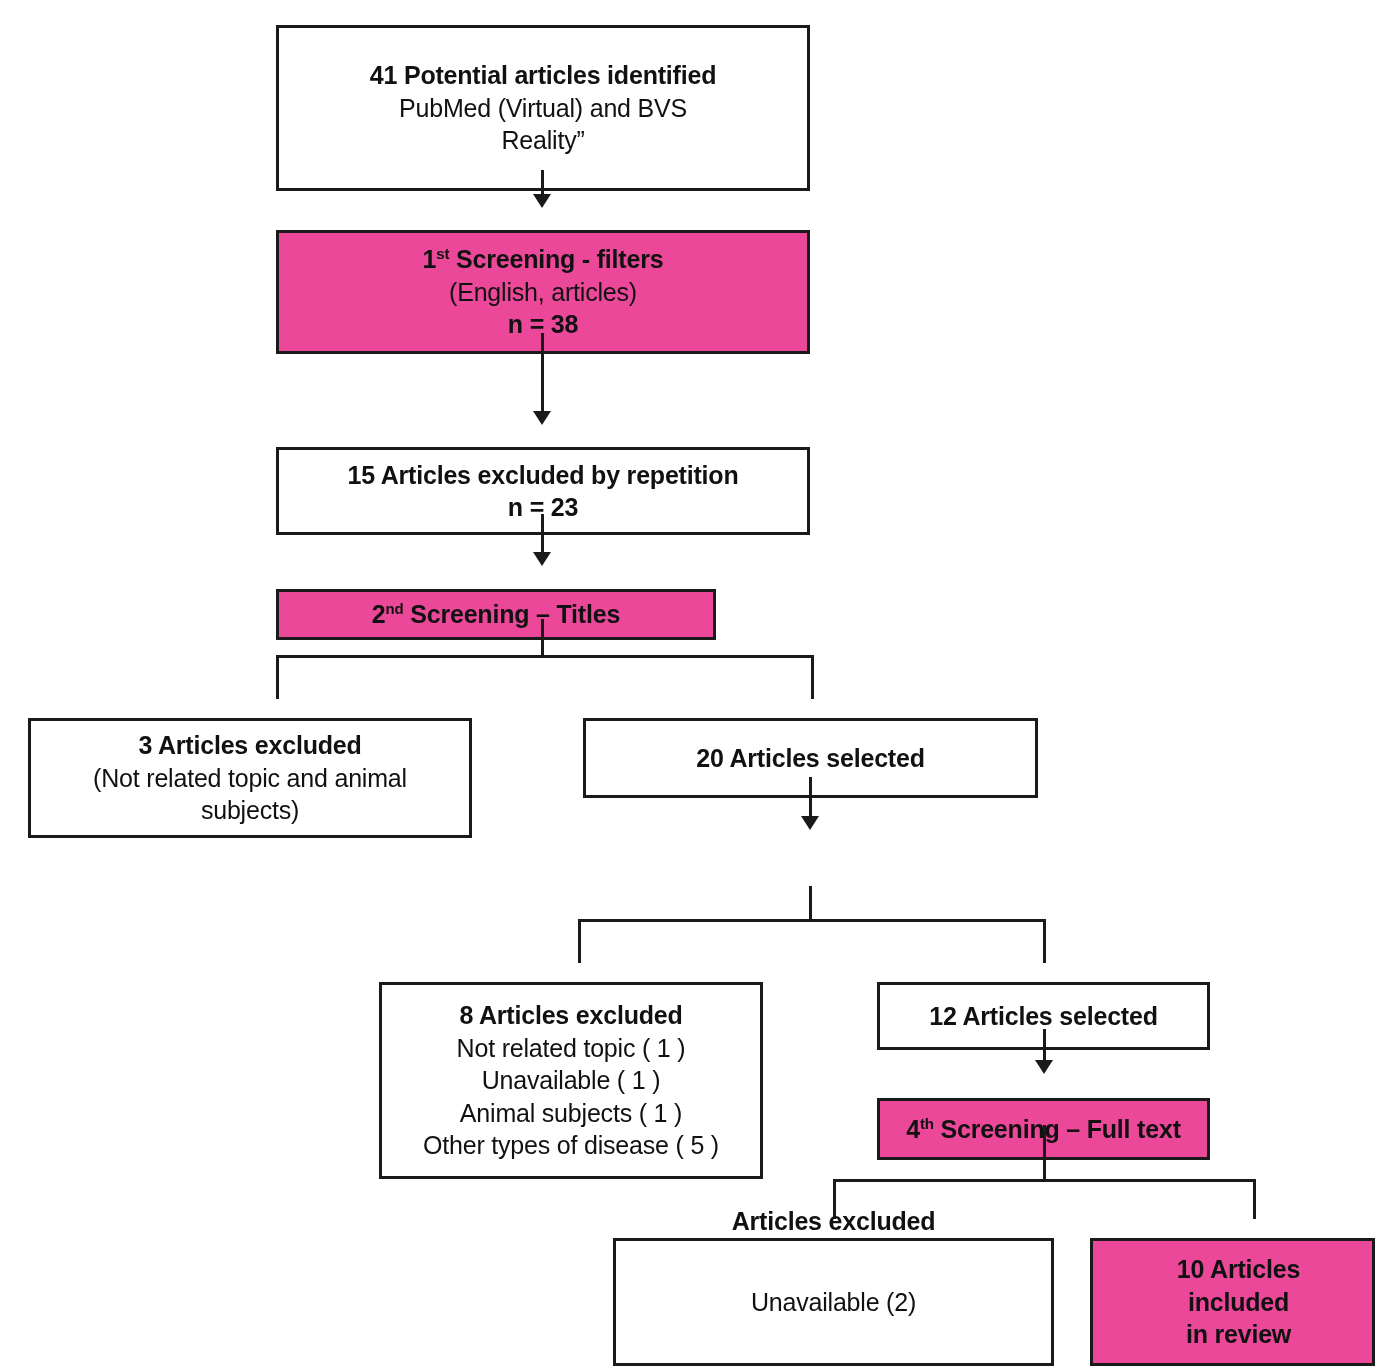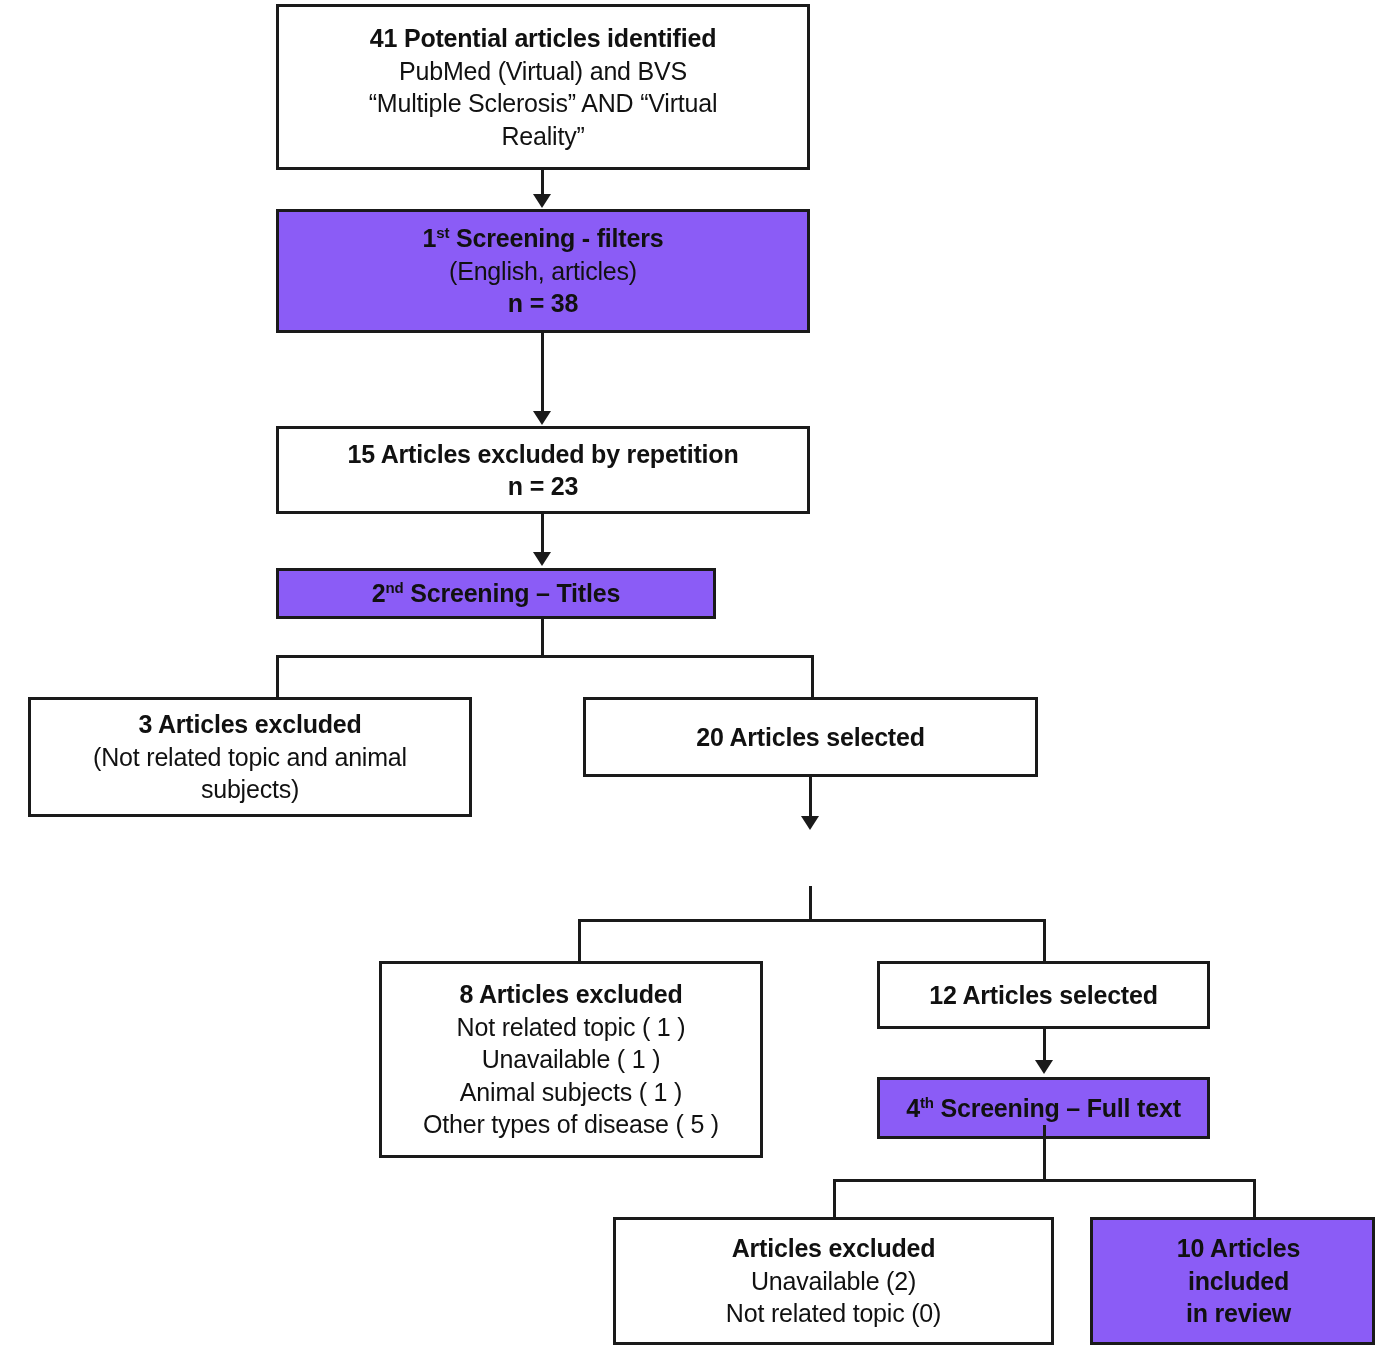--- a/index.html
+++ b/index.html
@@ -23,23 +23,24 @@
     box-sizing: border-box;
     border: 3px solid #1a1a1a;
     background: #ffffff;
     display: flex;
     flex-direction: column;
     align-items: center;
     justify-content: center;
     text-align: center;
     padding: 2px 8px;
     line-height: 1.30;
+    margin-top: 21px;
   }
   .node.filled {
-    background: #8b5cf6;
+    background: #ec4899;
   }
   .line {
     font-size: 25px;
     white-space: nowrap;
     letter-spacing: -0.2px;
   }
   .line.b {
     font-weight: bold;
   }
   sup {
@@ -68,21 +69,20 @@
   }
 </style>
 </head>
 <body>
 
 <div id="canvas">
 
   <div class="node" style="left:276px; top:4px; width:534px; height:166px;">
     <div class="line b">41 Potential articles identified</div>
     <div class="line">PubMed (Virtual) and BVS</div>
-    <div class="line">“Multiple Sclerosis” AND “Virtual</div>
     <div class="line">Reality”</div>
   </div>
 
   <div class="vline" style="left:541px; top:170px; height:28px;"></div>
   <div class="arrowhead" style="left:533px; top:194px;"></div>
 
   <div class="node filled" style="left:276px; top:209px; width:534px; height:124px;">
     <div class="line b"><span>1</span><sup>st</sup><span> Screening - filters</span></div>
     <div class="line">(English, articles)</div>
     <div class="line b">n = 38</div>
@@ -144,21 +144,21 @@
 
   <div class="node filled" style="left:877px; top:1077px; width:333px; height:62px;">
     <div class="line b"><span>4</span><sup>th</sup><span> Screening – Full text</span></div>
   </div>
 
   <div class="vline" style="left:1043px; top:1125px; height:56px;"></div>
   <div class="hline" style="left:833px; top:1179px; width:423px;"></div>
   <div class="vline" style="left:833px; top:1179px; height:40px;"></div>
   <div class="vline" style="left:1253px; top:1179px; height:40px;"></div>
 
-  <div class="node" style="left:613px; top:1217px; width:441px; height:128px;">
+  <div class="node" style="left:613px; top:1217px; width:441px; height:128px;gap:48px;">
     <div class="line b">Articles excluded</div>
     <div class="line">Unavailable (2)</div>
     <div class="line">Not related topic (0)</div>
   </div>
 
   <div class="node filled" style="left:1090px; top:1217px; width:285px; height:128px;padding-left:20px;">
     <div class="line b">10 Articles</div>
     <div class="line b">included</div>
     <div class="line b">in review</div>
   </div>

